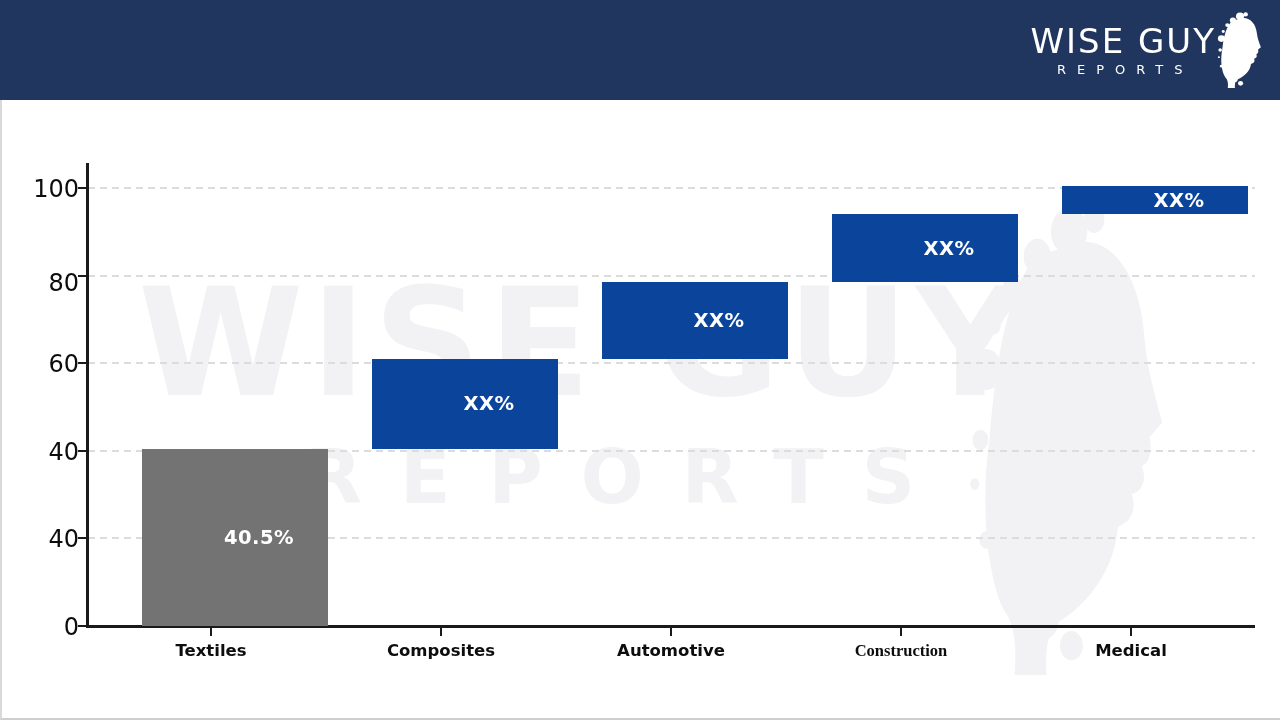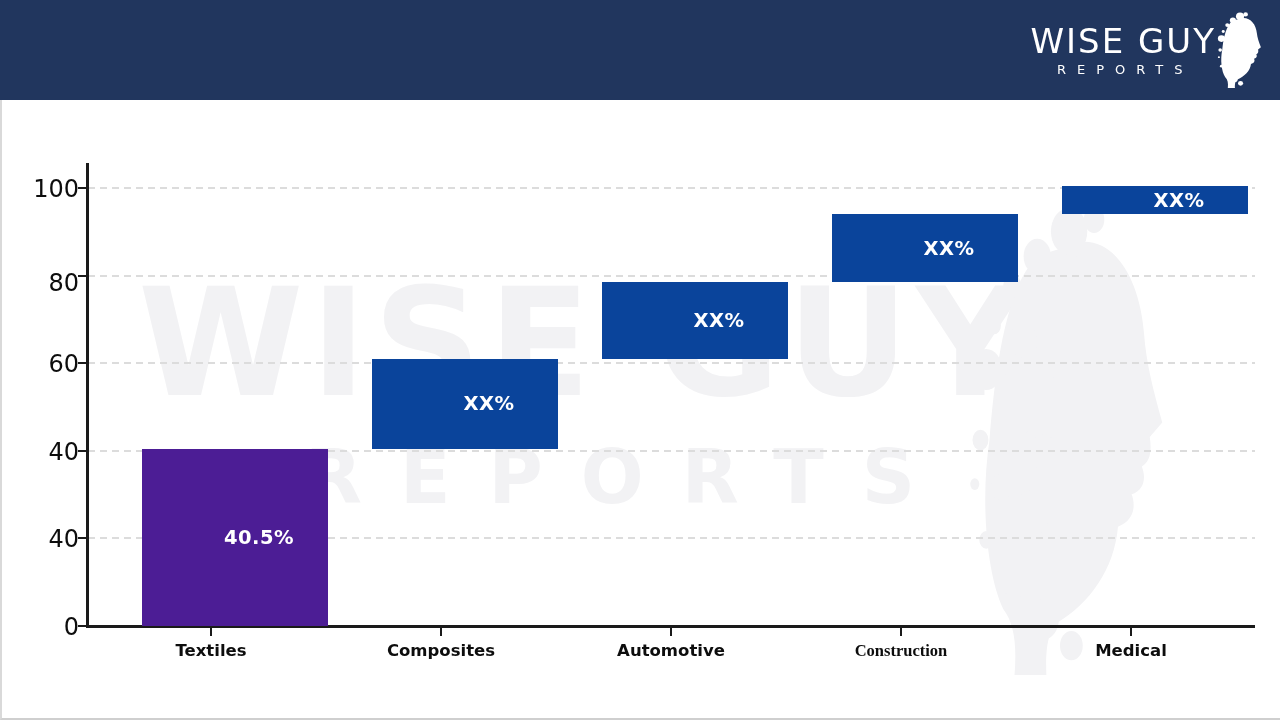--- a/index.html
+++ b/index.html
@@ -110,21 +110,21 @@
       <div class="xtickmark" style="left: 210px; top: 627px;"></div>
       <div class="xcatlabel" style="left: 121px; top: 641px;">Textiles</div>
       <div class="xtickmark" style="left: 440px; top: 627px;"></div>
       <div class="xcatlabel" style="left: 351px; top: 641px;">Composites</div>
       <div class="xtickmark" style="left: 670px; top: 627px;"></div>
       <div class="xcatlabel" style="left: 581px; top: 641px;">Automotive</div>
       <div class="xtickmark" style="left: 900px; top: 627px;"></div>
       <div class="xcatlabel" style="left: 811px; top: 641px; font-family: Liberation Serif, serif;">Construction</div>
       <div class="xtickmark" style="left: 1130px; top: 627px;"></div>
       <div class="xcatlabel" style="left: 1041px; top: 641px;">Medical</div>
-      <div class="bar" style="left: 142px; top: 448.61px; width: 138px; height: 177.39px; background: #4c1d95;">
+      <div class="bar" style="left: 142px; top: 448.61px; width: 138px; height: 177.39px; background: #737373;">
         <span class="barlabel" style="color: rgb(255, 255, 255);">40.5%</span>
       </div>
       <div class="bar" style="left: 372px; top: 358.82px; width: 138px; height: 89.79px; background: rgb(10, 68, 155);">
         <span class="barlabel" style="color: rgb(255, 255, 255);">XX%</span>
       </div>
       <div class="bar" style="left: 602px; top: 282.17px; width: 138px; height: 76.65px; background: rgb(10, 68, 155);">
         <span class="barlabel" style="color: rgb(255, 255, 255);">XX%</span>
       </div>
       <div class="bar" style="left: 832px; top: 214.28px; width: 138px; height: 67.89px; background: rgb(10, 68, 155);">
         <span class="barlabel" style="color: rgb(255, 255, 255);">XX%</span>

